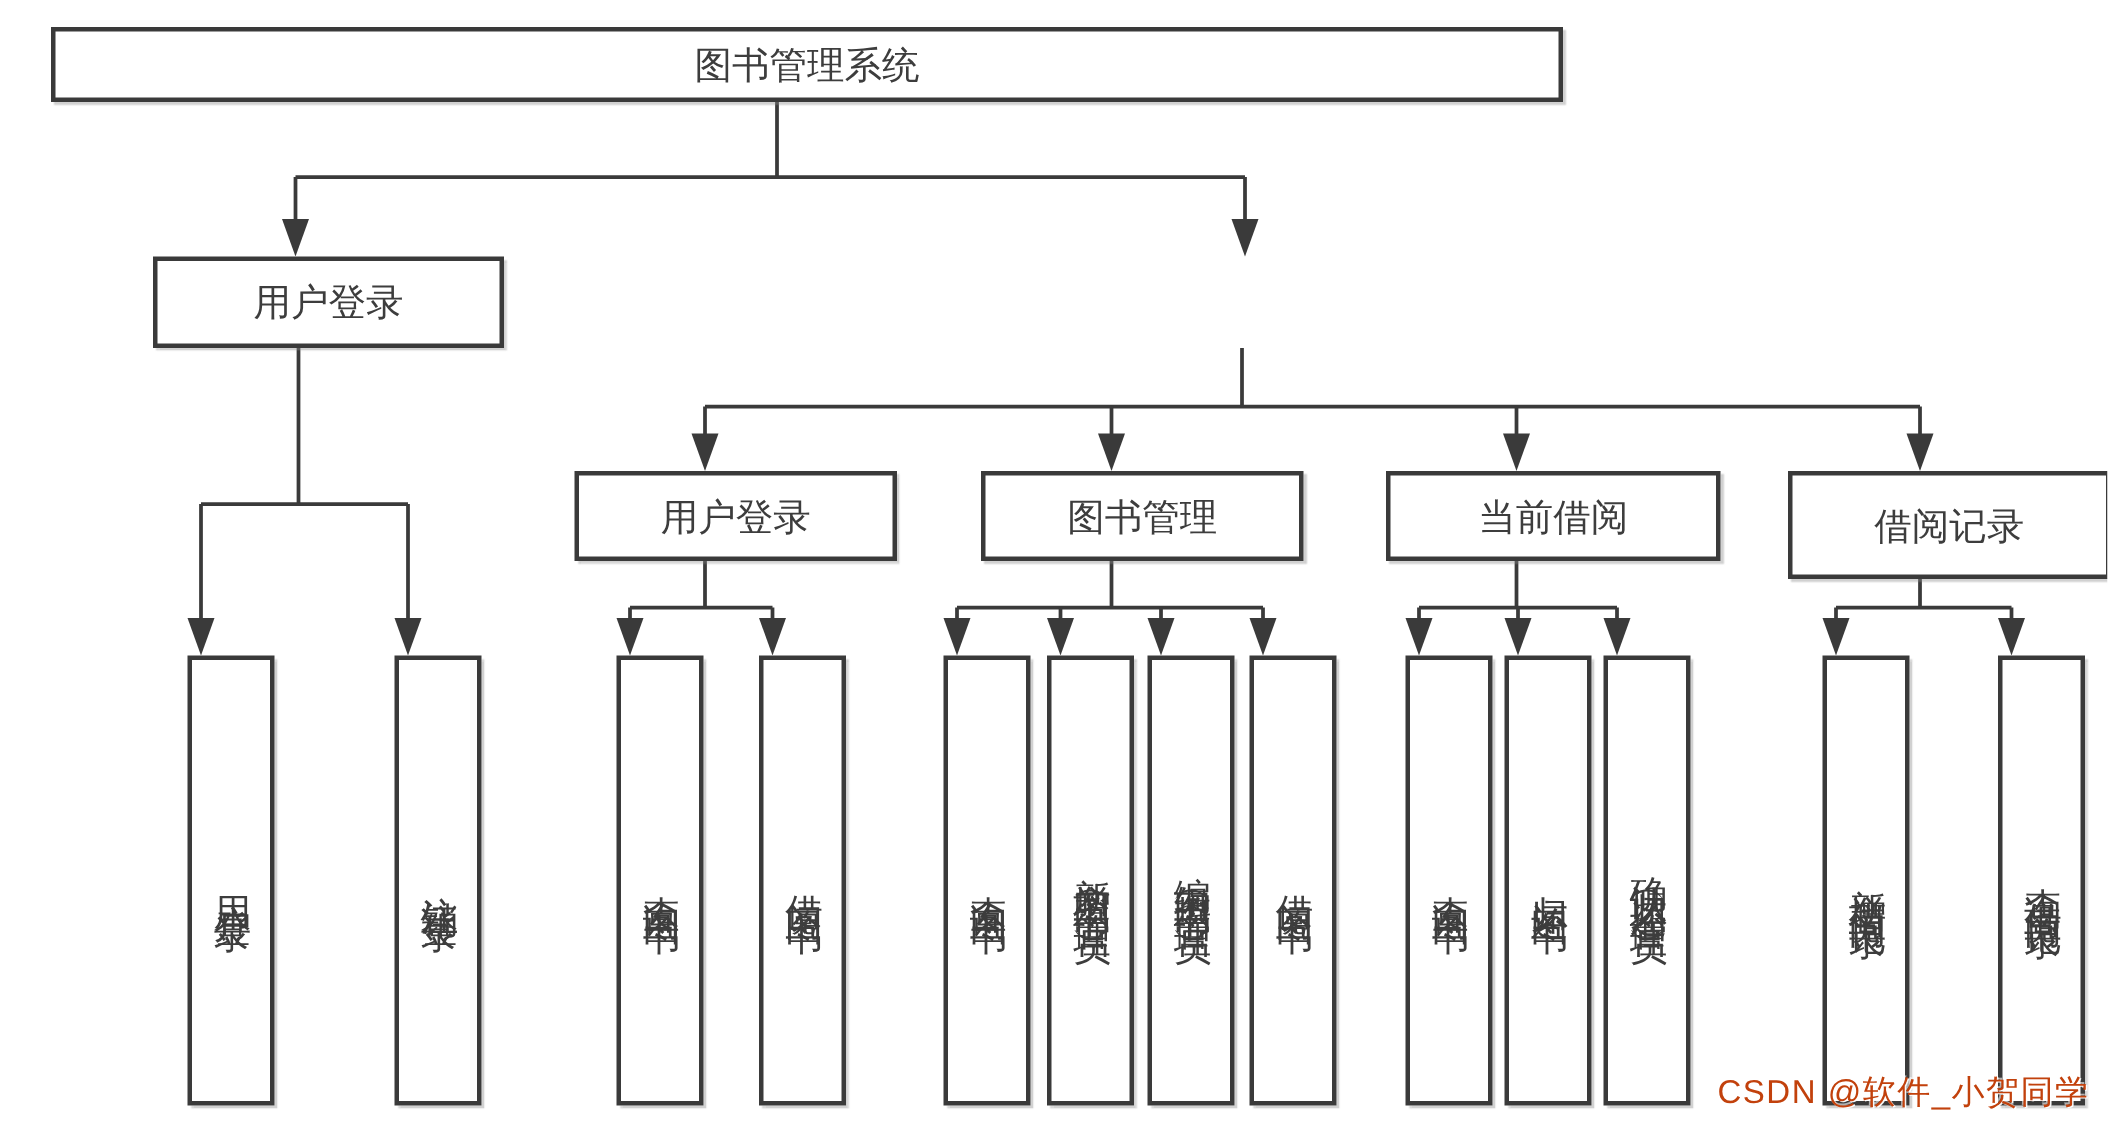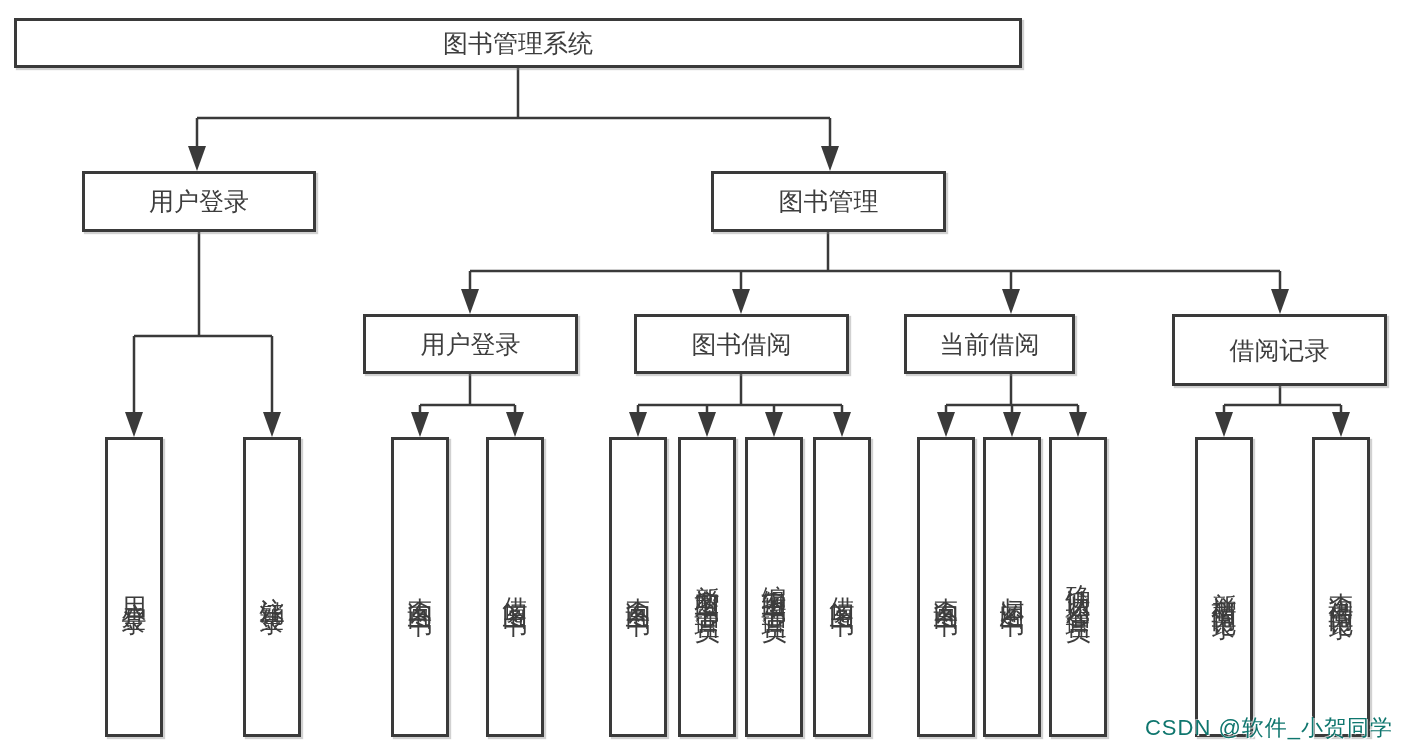--- a/index.html
+++ b/index.html
@@ -21,38 +21,39 @@
     position: absolute;
     box-sizing: border-box;
     background: #ffffff;
     border: 3px solid #3a3a3a;
     color: #3d3d3d;
     display: flex;
     align-items: center;
     justify-content: center;
     font-size: 25px;
     box-shadow: 2px 2px 1px rgba(140,140,140,0.4);
+    margin-left: 20px;
   }
   .leaf {
     top: 437px;
     width: 58px;
     height: 300px;
   }
   .vtext {
     writing-mode: vertical-rl;
     letter-spacing: 5px;
     white-space: nowrap;
     line-height: 1;
   }
   .watermark {
     position: absolute;
     right: 12px;
     bottom: 4px;
     font-size: 22px;
-    color: #0f766e;
+    color: #c2410c;
     letter-spacing: 1px;
     text-shadow: 1px 1px 0 rgba(255,255,255,0.95), -1px -1px 0 rgba(255,255,255,0.6);
     z-index: 5;
   }
 </style>
 </head>
 <body>
 
 <div class="stage">
 
@@ -111,31 +112,28 @@
       <polygon points="1332,412 1350,412 1341,437" fill="#3a3a3a"></polygon>
     </svg>
 
   <div class="node" style="left:14px; top:18px; width:1008px; height:50px;">
     <span>图书管理系统</span>
   </div>
 
   <div class="node" style="left:82px; top:171px; width:234px; height:61px;">
     <span>用户登录</span>
   </div>
-  <div class="node" style="left:711px; top:171px; width:235px; height:61px;">
-    <span>图书管理</span>
-  </div>
 
   <div class="node" style="left:363px; top:314px; width:215px; height:60px;">
     <span>用户登录</span>
   </div>
   <div class="node" style="left:634px; top:314px; width:215px; height:60px;">
-    <span>图书借阅</span>
+    <span>图书管理</span>
   </div>
-  <div class="node" style="left:904px; top:314px; width:171px; height:60px;">
+  <div class="node" style="left:904px; top:314px; width:223px; height:60px;">
     <span>当前借阅</span>
   </div>
   <div class="node" style="left:1172px; top:314px; width:215px; height:72px;">
     <span>借阅记录</span>
   </div>
 
   <div class="node leaf" style="left:105px;">
     <span class="vtext">用户登录</span>
   </div>
   <div class="node leaf" style="left:243px;">

